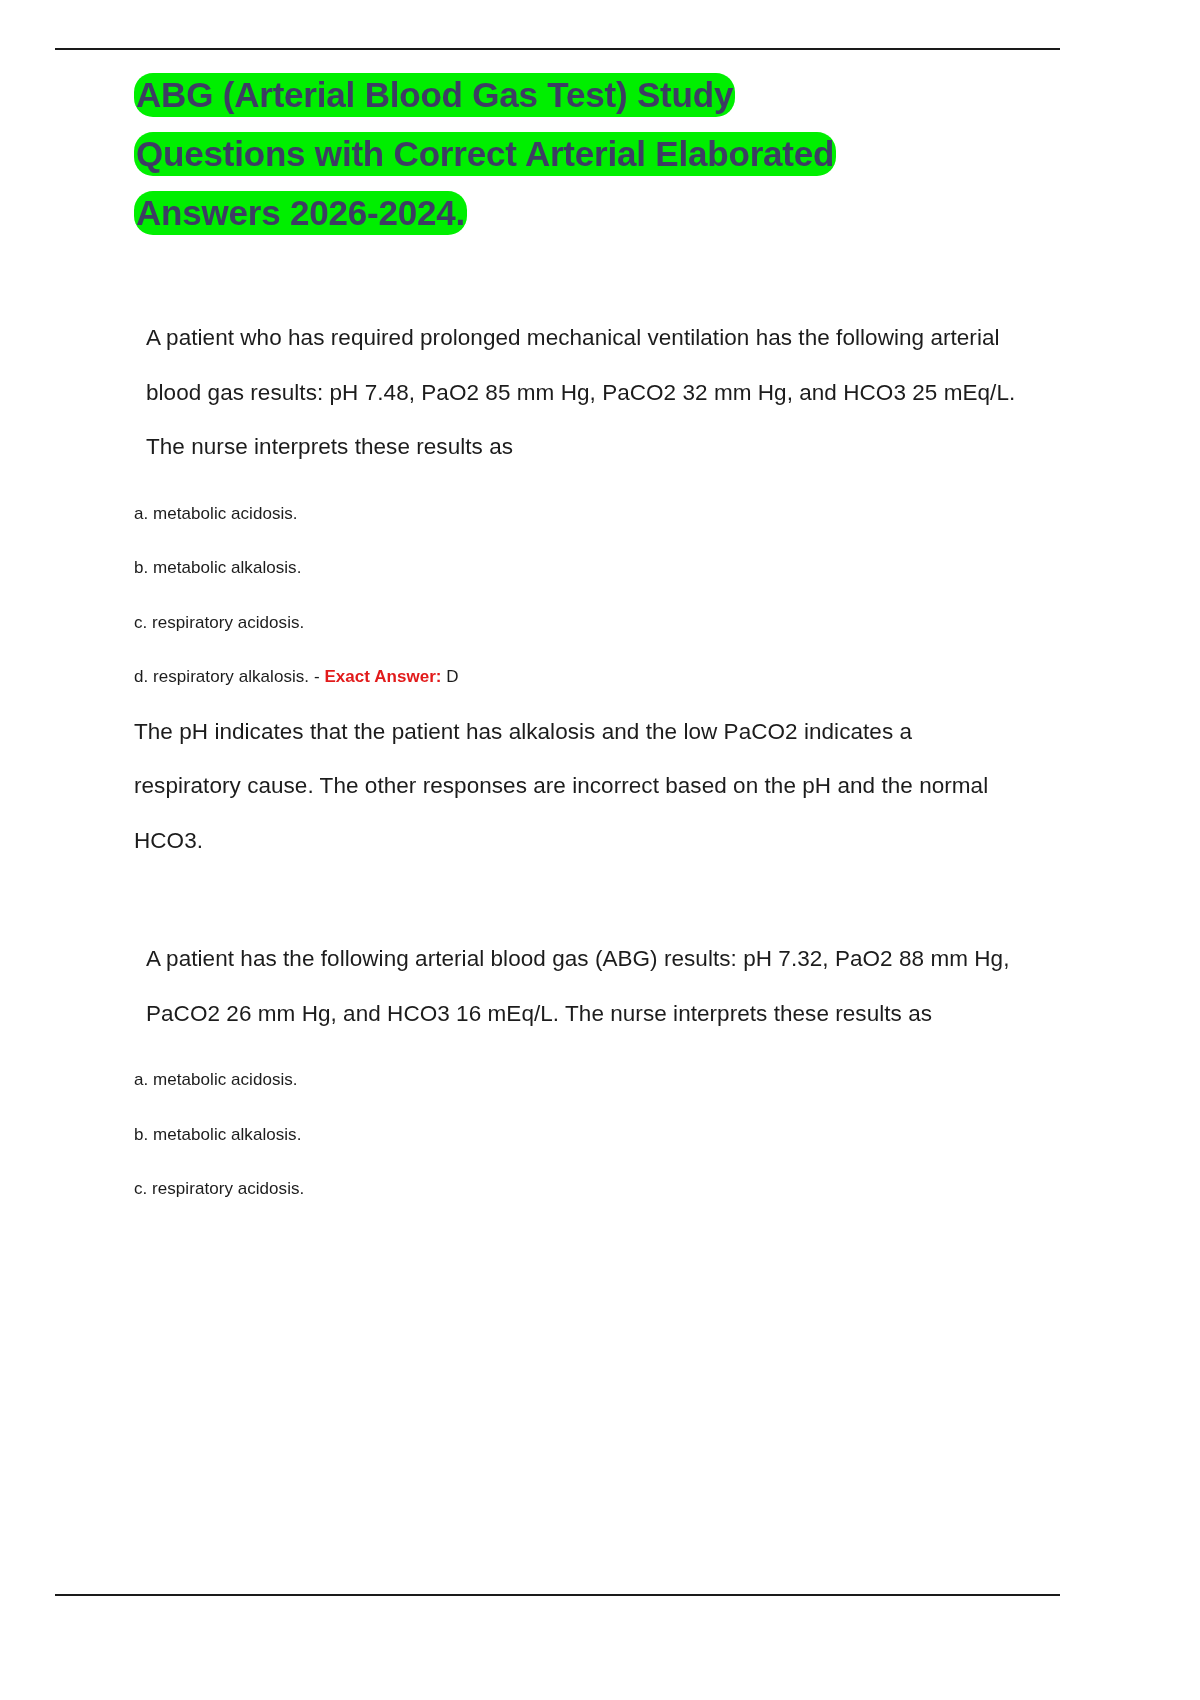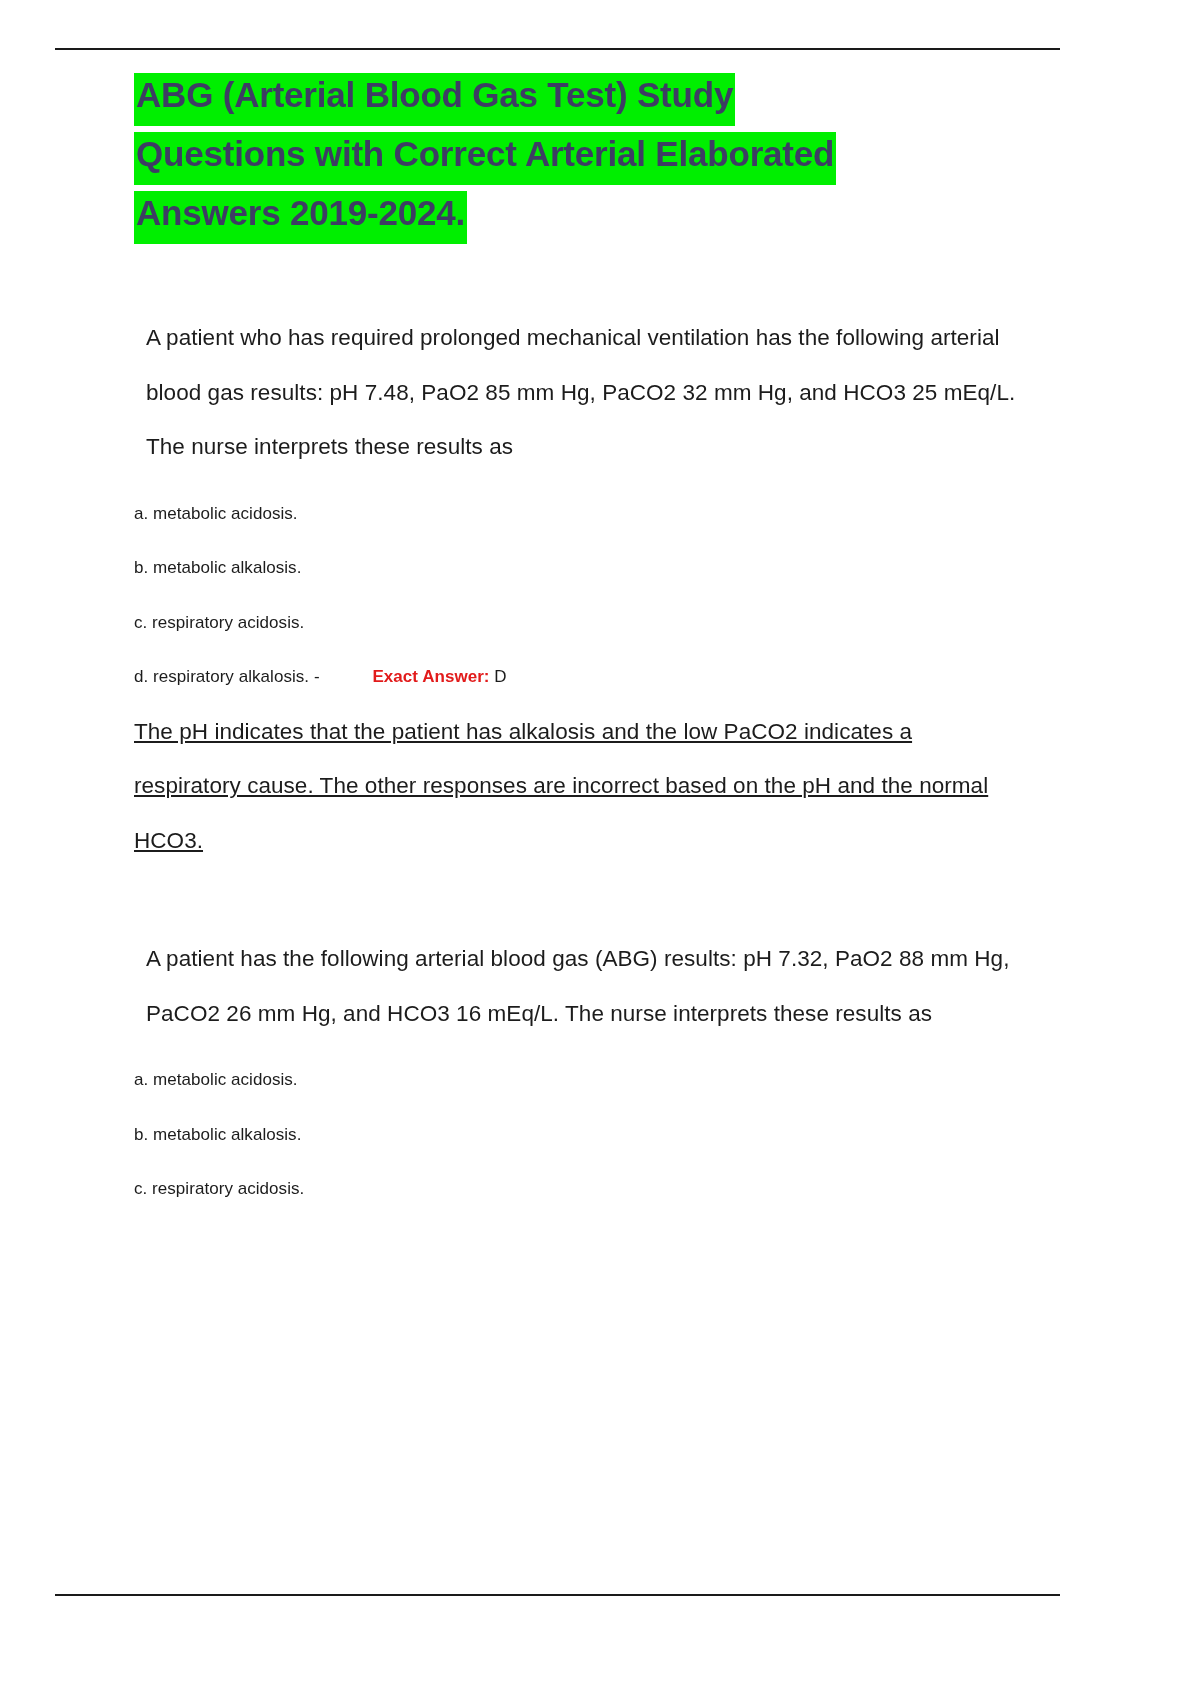--- a/index.html
+++ b/index.html
@@ -45,21 +45,22 @@
     font-weight: bold;
     line-height: 1.68;
     color: #3d3d63;
     letter-spacing: -0.2px;
     width: 880px;
   }
   .doc-title .hl {
     background: #00ef00;
     box-decoration-break: clone;
     -webkit-box-decoration-break: clone;
-    padding: 2px 2px 12px 2px;
+    padding: 2px 2px 3px 2px;
+    border-radius: 19px;
   }
 
   
   .qblock {
     margin: 0;
   }
   .spacer-after-title { height: 57px; }
   .spacer-between { height: 52px; }
 
   .para {
@@ -76,43 +77,41 @@
     font-size: 17px;
     line-height: 54.5px;
     color: #1c1c1c;
     letter-spacing: 0.05px;
     white-space: nowrap;
   }
 
   .exact {
     color: #e21b1b;
     font-weight: bold;
-    margin-left: 48px;
   }
 
   .explain {
     margin: 0;
     font-size: 22.5px;
     line-height: 54.5px;
     color: #1c1c1c;
     letter-spacing: 0.05px;
     width: 880px;
-    text-decoration: underline;
   }
 </style>
 </head>
 <body>
 
 <div class="page">
 
   <div class="rule rule-top"></div>
 
   <div class="content">
 
-    <h1 class="doc-title"><span class="hl">ABG (Arterial Blood Gas Test) Study</span><br><span class="hl">Questions with Correct Arterial Elaborated</span><br><span class="hl">Answers 2019-2024.</span></h1>
+    <h1 class="doc-title"><span class="hl">ABG (Arterial Blood Gas Test) Study</span><br><span class="hl">Questions with Correct Arterial Elaborated</span><br><span class="hl">Answers 2026-2024.</span></h1>
 
     <div class="spacer-after-title"></div>
 
     <div class="qblock">
 
       <p class="para">A patient who has required prolonged mechanical ventilation has the following arterial blood gas results: pH 7.48, PaO2 85 mm Hg, PaCO2 32 mm Hg, and HCO3 25 mEq/L. The nurse interprets these results as</p>
 
       <p class="opt">a. metabolic acidosis.</p>
       <p class="opt">b. metabolic alkalosis.</p>
       <p class="opt">c. respiratory acidosis.</p>

